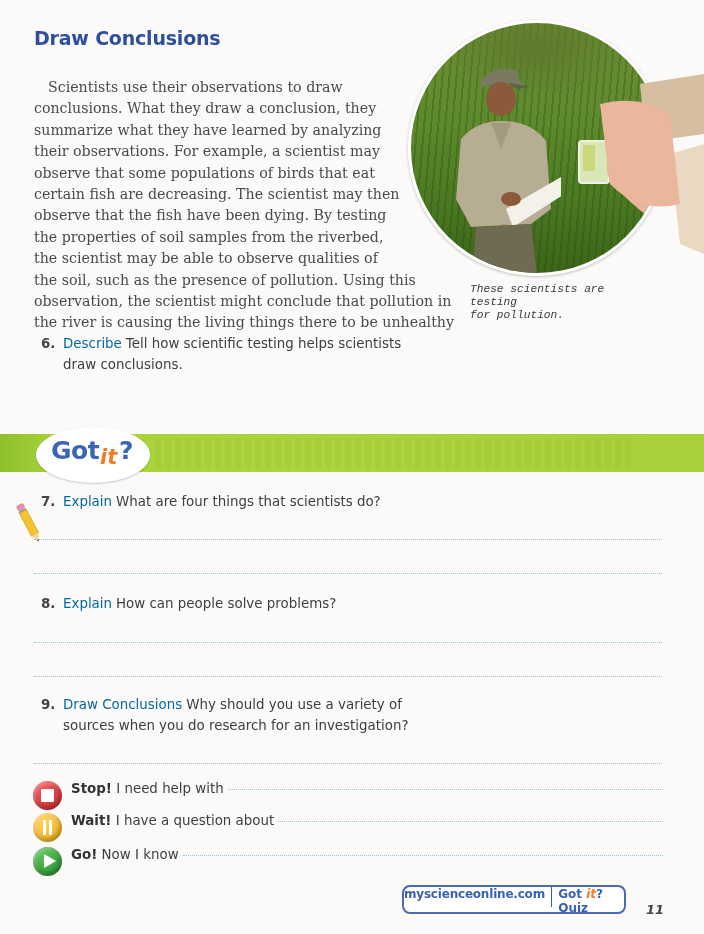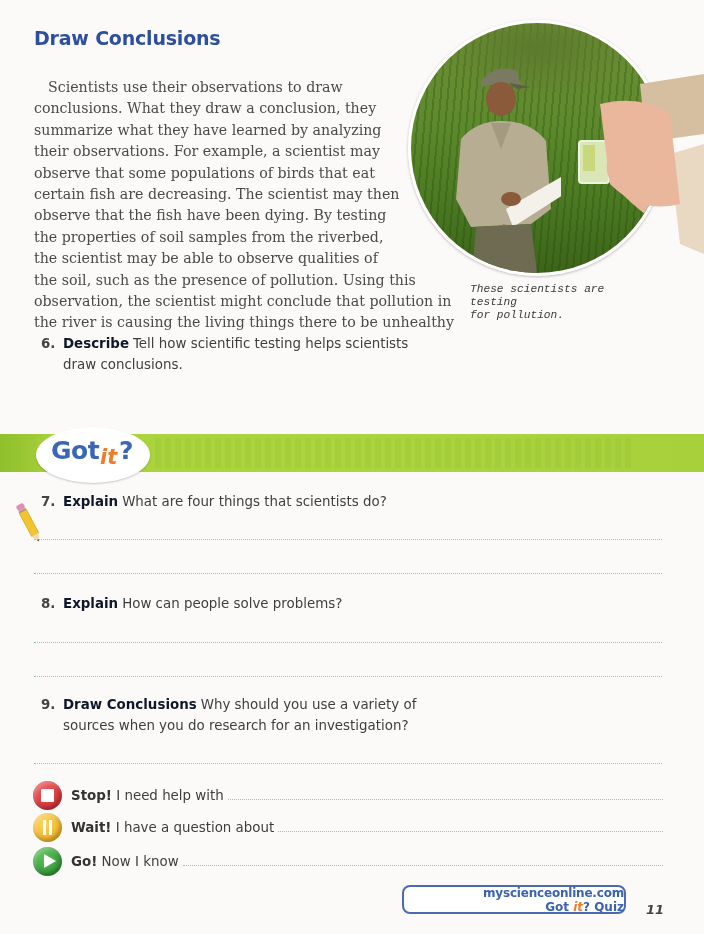--- a/index.html
+++ b/index.html
@@ -62,21 +62,21 @@
   }
 
   
   .q {
     font-family: "DejaVu Sans", sans-serif;
     font-size: 13.4px;
     color: #3e3e3e;
     line-height: 21px;
   }
   .q .num { font-weight: bold; color: #444; display: inline-block; width: 22px; }
-  .q .verb { font-weight: bold; color: #0f172a; margin-right: 4px; margin-top: 48px; }
+  .q .verb { font-weight: normal; color: #0369a1; margin-right: 4px; margin-top: 48px; }
   .q .cont { display: block; padding-left: 22px; }
 
   
   .band {
     left: 0; top: 434px; width: 704px; height: 38px;
     background: linear-gradient(90deg, #8fbf2d 0%, #a9d33b 8%, #acd43e 50%, #a7d03a 100%);
   }
   .band .ghost {
     position: absolute; left: 155px; top: 4px; width: 480px; height: 30px;
     background:
@@ -107,21 +107,21 @@
   }
 
   .pencil { left: 15px; top: 500px; width: 28px; height: 46px; }
 
   .answer-line {
     left: 34px; width: 628px; height: 0;
     border-top: 1.5px dotted #8fc3dc;
   }
 
   
-  .swg-row { left: 33px; height: 28px; width: 630px; display: flex; align-items: center; }
+  .swg-row { left: 33px; height: 28px; width: 630px; display: flex; }
   .swg-icon {
     width: 29px; height: 29px; border-radius: 50%; position: relative; flex: none;
     box-shadow: inset -2px -3px 4px rgba(0,0,0,0.25), inset 2px 3px 4px rgba(255,255,255,0.35);
   }
   .swg-icon.stop { background: radial-gradient(circle at 40% 35%, #f05a5a, #c8222a); }
   .swg-icon.wait { background: radial-gradient(circle at 40% 35%, #ffd35a, #e9a712); }
   .swg-icon.go { background: radial-gradient(circle at 40% 35%, #5bc257, #23892d); }
   .swg-icon .glyph { position: absolute; }
   .swg-icon.stop .glyph { left: 8px; top: 8px; width: 13px; height: 13px; border: 2.5px solid #fff; background: #fff; border-radius: 1px; }
   .swg-icon.wait .glyph { left: 10px; top: 7px; width: 9px; height: 15px; border-left: 3px solid #fff; border-right: 3px solid #fff; }
@@ -136,23 +136,23 @@
     flex: 1; margin-left: 4px; margin-top: 8px;
     border-top: 1.5px dotted #8fc3dc; height: 0;
   }
 
   
   .footer-box {
     left: 402px; top: 885px; width: 224px; height: 29px;
     border: 2px solid #4a6bb0;
     border-radius: 8px;
     background: #fff;
-    display: flex; align-items: flex-end; justify-content: center;
-    font-family: "DejaVu Sans", sans-serif;
-    font-size: 12px; font-weight: bold; flex-direction: column;
+    display: flex; align-items: flex-start; justify-content: center;
+    font-family: "DejaVu Sans", sans-serif;
+    font-size: 12px; font-weight: bold;
   }
   .footer-box .site { color: #3a62b0; letter-spacing: -0.2px; }
   .footer-box .sep { width: 1.5px; height: 20px; background: #3a62b0; margin: 0 6px; }
   .footer-box .quiz { color: #3a62b0; }
   .footer-box .quiz .it { color: #f07b2a; font-style: italic; }
   .page-num {
     left: 646px; top: 902px;
     font-family: "DejaVu Sans", sans-serif;
     font-size: 13px; font-weight: bold; color: #444; font-style: italic;
   }

